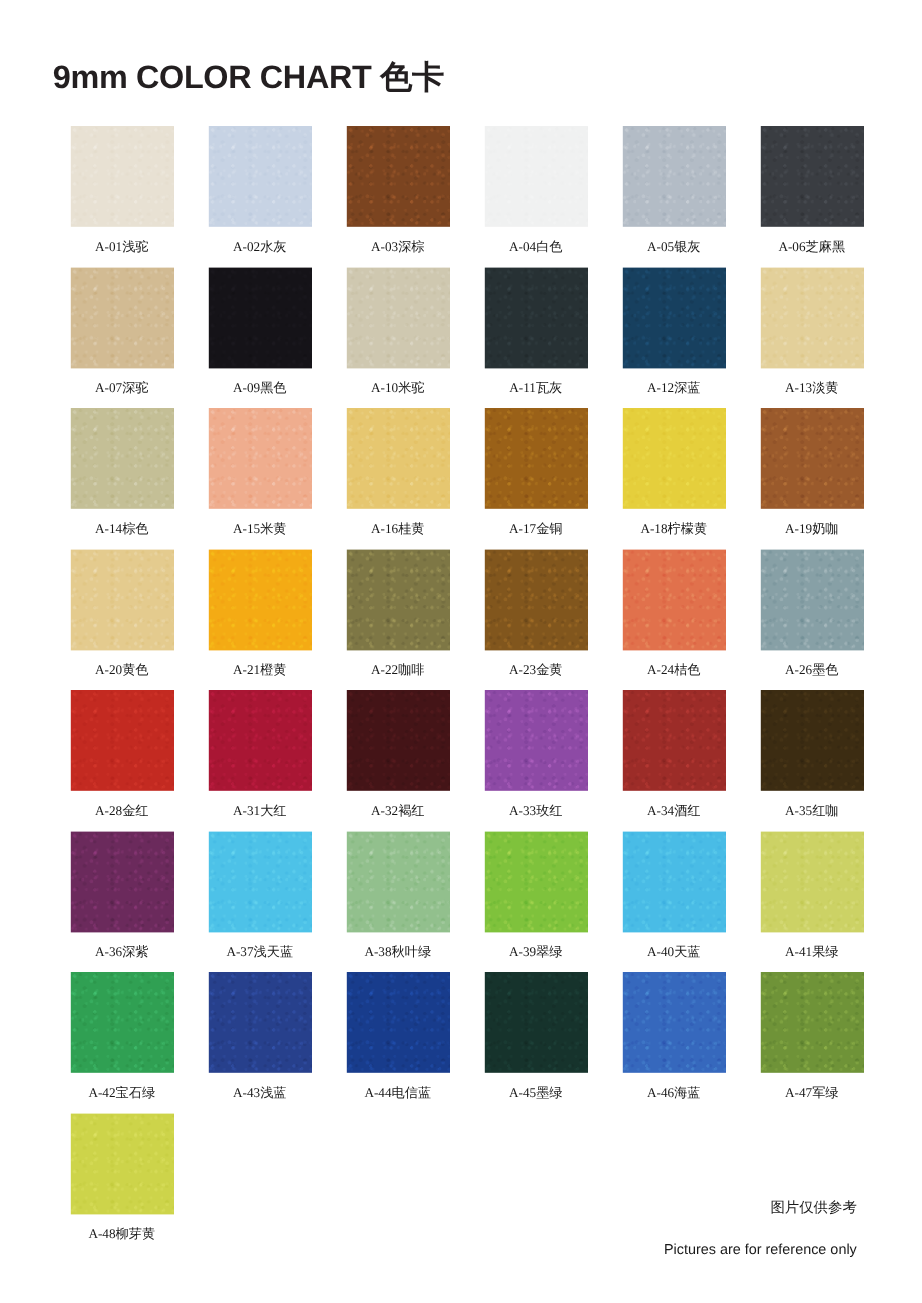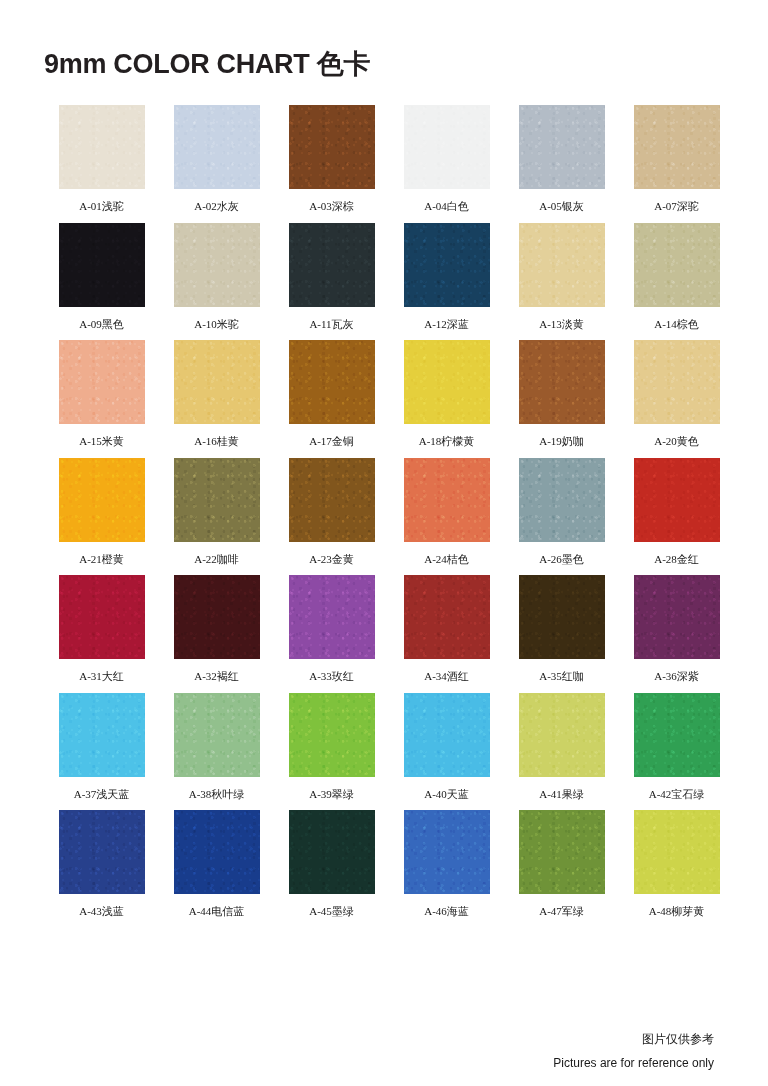--- a/index.html
+++ b/index.html
@@ -86,27 +86,26 @@
   .footer {
     position: absolute;
     right: 54px;
     top: 997px;
     text-align: right;
   }
   .footer-cn {
     font-size: 12px;
     line-height: 1.5;
     color: #1a1a1a;
-    margin-top: 33px;
   }
   .footer-en {
     font-size: 12px;
     line-height: 1.5;
     color: #1a1a1a;
-    margin-top: 6px;
+    margin-top: 17px;
   }
 </style>
 </head>
 <body>
 
 <div class="page">
 
   <div class="chart-title">9mm COLOR CHART 色卡</div>
 
   <div class="swatch-grid">
@@ -122,20 +121,24 @@
         <div class="swatch-chip" style="background-color: rgb(123, 68, 32);"></div>
         <div class="swatch-label">A-03深棕</div>
       </div>
       <div class="swatch-cell">
         <div class="swatch-chip" style="background-color: rgb(240, 241, 241);"></div>
         <div class="swatch-label">A-04白色</div>
       </div>
       <div class="swatch-cell">
         <div class="swatch-chip" style="background-color: rgb(179, 188, 198);"></div>
         <div class="swatch-label">A-05银灰</div>
+      </div>
+      <div class="swatch-cell">
+        <div class="swatch-chip" style="background-color: rgb(58, 61, 66);"></div>
+        <div class="swatch-label">A-06芝麻黑</div>
       </div>
       <div class="swatch-cell">
         <div class="swatch-chip" style="background-color: rgb(210, 187, 147);"></div>
         <div class="swatch-label">A-07深驼</div>
       </div>
       <div class="swatch-cell">
         <div class="swatch-chip" style="background-color: rgb(21, 19, 24);"></div>
         <div class="swatch-label">A-09黑色</div>
       </div>
       <div class="swatch-cell">

